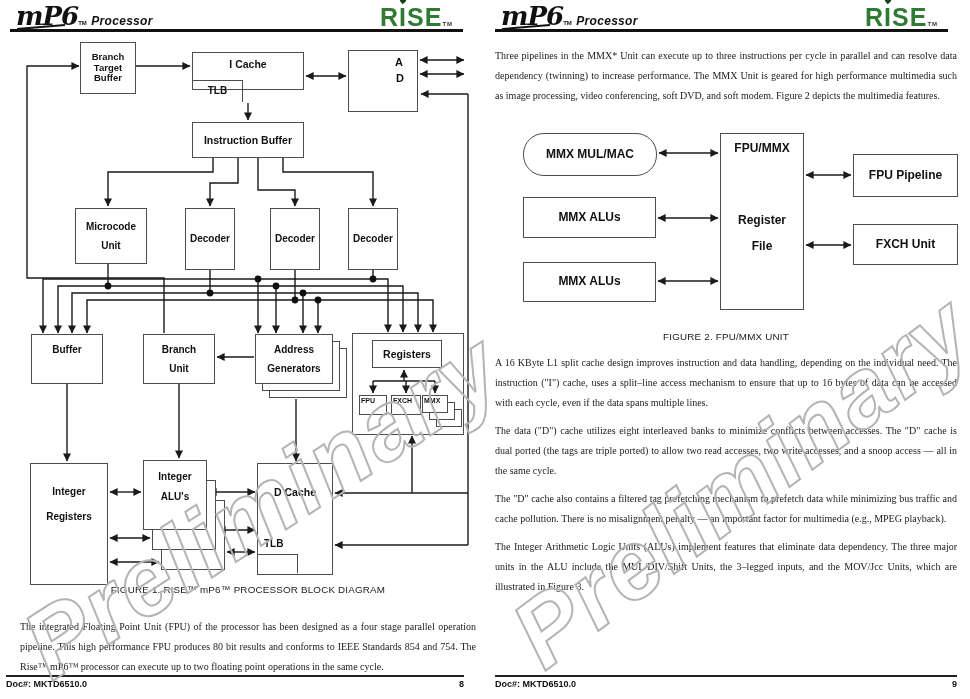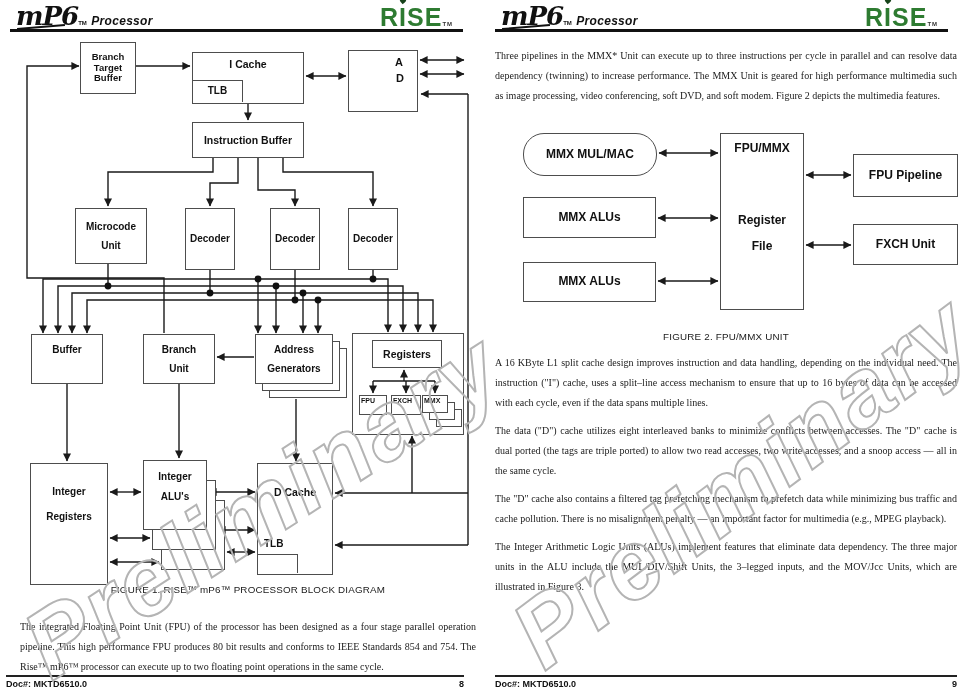--- a/index.html
+++ b/index.html
@@ -121,21 +121,21 @@
   <div class="abs" style="left:17px;top:26px;width:48px;height:2px;background:#111;transform:rotate(-5deg);"></div>
   <div class="rule" style="left:10px;top:29px;width:453px;"></div>
   <div class="abs rise" style="left:380px;top:5px;">
     <span>R</span><span class="ri"><span class="dot"></span><span>I</span></span><span>SE</span><span class="rise-tm">TM</span>
   </div>
 
   <div class="bx" style="left:80px;top:42px;width:56px;height:52px;font-size:9.5px;">
       <span>Branch Target Buffer</span>
     </div>
 
-  <div class="bx" style="left:192px;top:52px;width:112px;height:52px;font-size:10.5px;justify-content:flex-start;padding-top:5px;">
+  <div class="bx" style="left:192px;top:52px;width:112px;height:38px;font-size:10.5px;justify-content:flex-start;padding-top:5px;">
     <span>I Cache</span>
     <div class="nest" style="left:0;top:26.5px;width:50px;height:22px;font-size:10px;">
         <span>TLB</span>
       </div>
   </div>
 
   <div class="bx" style="left:348px;top:50px;width:70px;height:62px;">
     <span class="abs" style="right:14px;top:5px;font-size:11px;">A</span>
     <span class="abs" style="right:13px;top:21px;font-size:11px;">D</span>
   </div>

